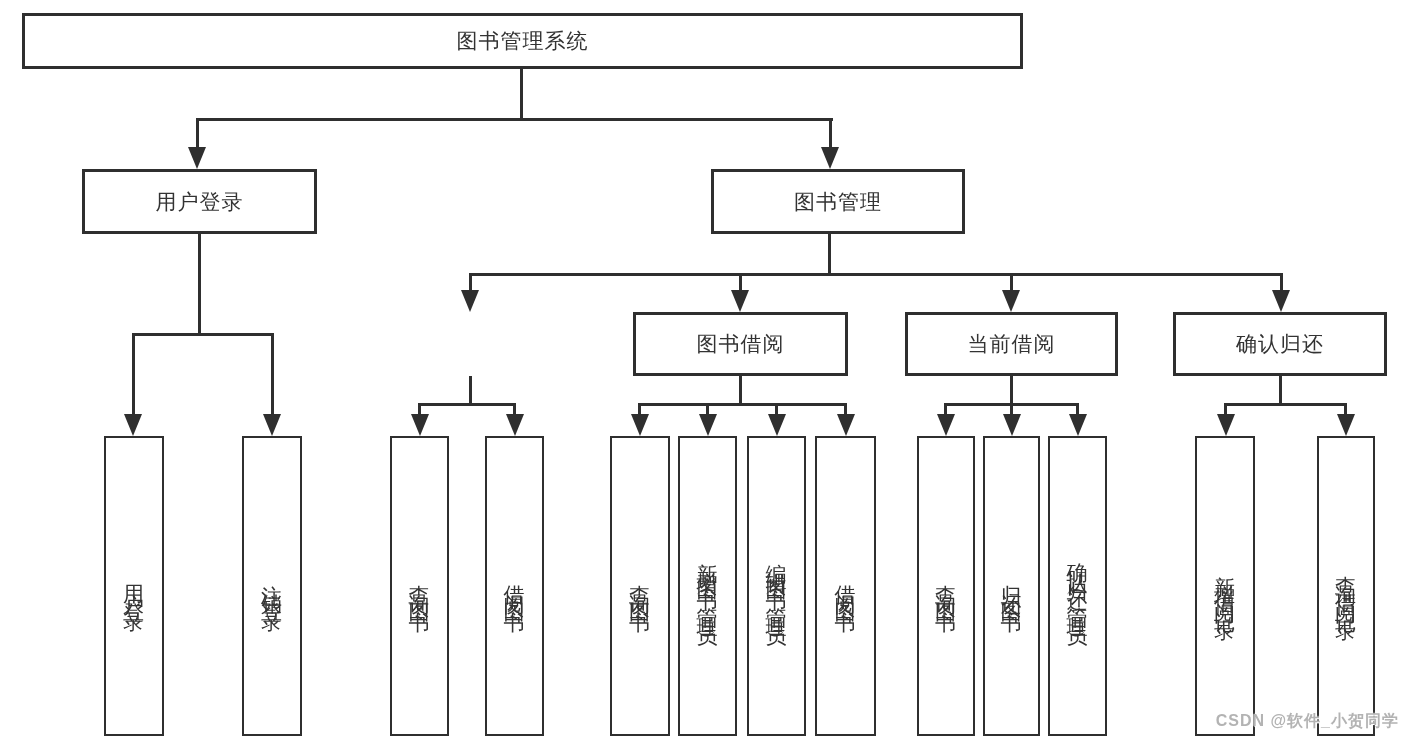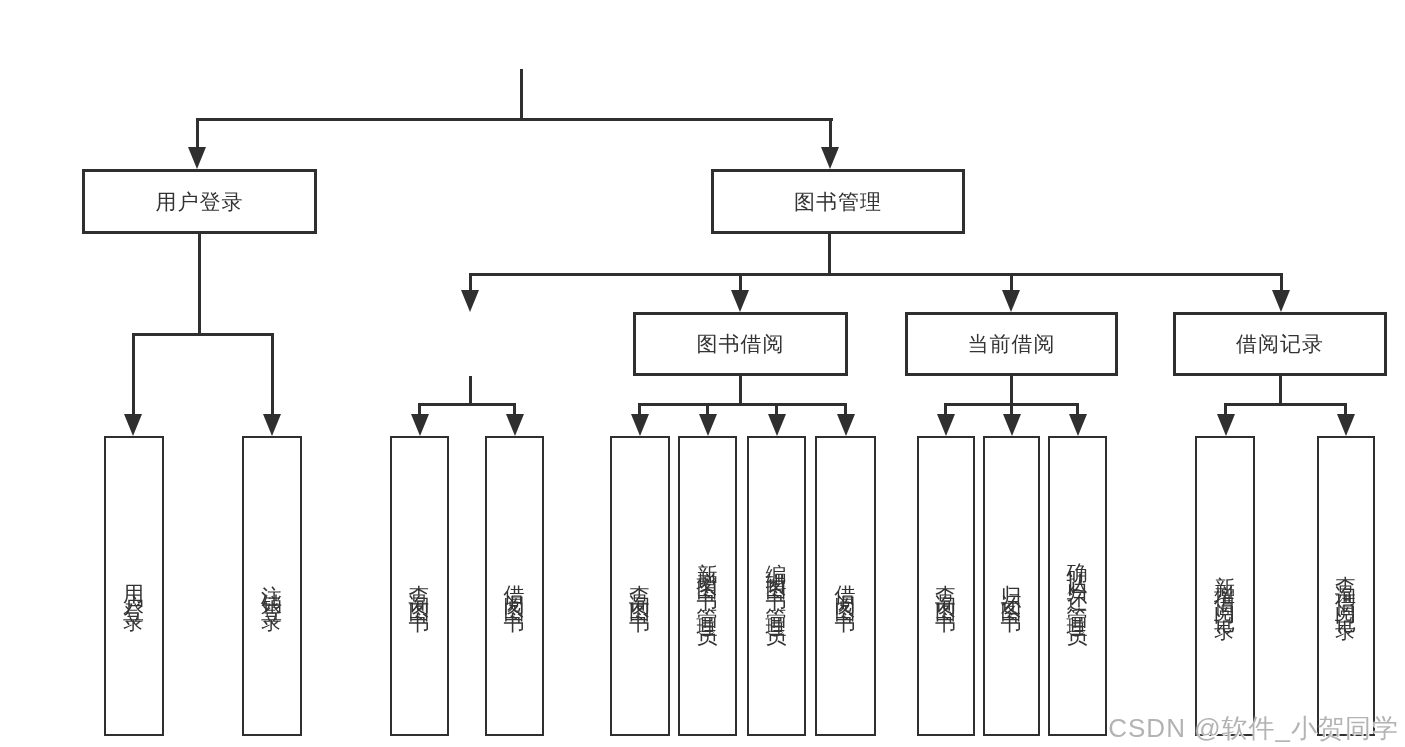--- a/index.html
+++ b/index.html
@@ -23,29 +23,33 @@
   }
   .hl{position:absolute;height:3px;background:#2f2f2f;z-index:1;}
   .vl{position:absolute;width:3px;background:#2f2f2f;z-index:1;}
   .tri{
     position:absolute;width:0;height:0;z-index:1;
     border-left:9px solid transparent;border-right:9px solid transparent;
     border-top:22px solid #2f2f2f;
   }
   .watermark{
     position:absolute;right:6px;top:711px;z-index:3;
-    color:#b3b3b3;font-size:26px;letter-spacing:1px;
+    color:#b3b3b3;font-size:16px;letter-spacing:1px;
     text-shadow:0 0 2px #ffffff,1px 1px 0 #ffffff;
+    font-weight:bold;
   }
 </style>
 </head>
 <body>
 
 <div class="stage">
 
+  <div class="box" style="left:22px;top:13px;width:1001px;height:56px">
+    <span>图书管理系统</span>
+  </div>
 
   <div class="vl" style="left:520px;top:69px;height:51px"></div>
   <div class="hl" style="left:196px;top:118px;width:637px"></div>
   <div class="vl" style="left:196px;top:118px;height:32px"></div>
   <div class="tri" style="left:188px;top:147px"></div>
   <div class="vl" style="left:829px;top:118px;height:32px"></div>
   <div class="tri" style="left:821px;top:147px"></div>
 
   <div class="box" style="left:82px;top:169px;width:235px;height:65px">
     <span>用户登录</span>
@@ -72,21 +76,21 @@
   <div class="vl" style="left:1280px;top:273px;height:21px"></div>
   <div class="tri" style="left:1272px;top:290px"></div>
 
   <div class="box" style="left:633px;top:312px;width:215px;height:64px">
     <span>图书借阅</span>
   </div>
   <div class="box" style="left:905px;top:312px;width:213px;height:64px">
     <span>当前借阅</span>
   </div>
   <div class="box" style="left:1173px;top:312px;width:214px;height:64px">
-    <span>借阅记录</span>
+    <span>确认归还</span>
   </div>
 
   <div class="vl" style="left:469px;top:376px;height:30px"></div>
   <div class="hl" style="left:418px;top:403px;width:98px"></div>
   <div class="vl" style="left:418px;top:403px;height:13px"></div>
   <div class="tri" style="left:411px;top:414px"></div>
   <div class="vl" style="left:513px;top:403px;height:13px"></div>
   <div class="tri" style="left:506px;top:414px"></div>
 
   <div class="vl" style="left:739px;top:376px;height:30px"></div>

